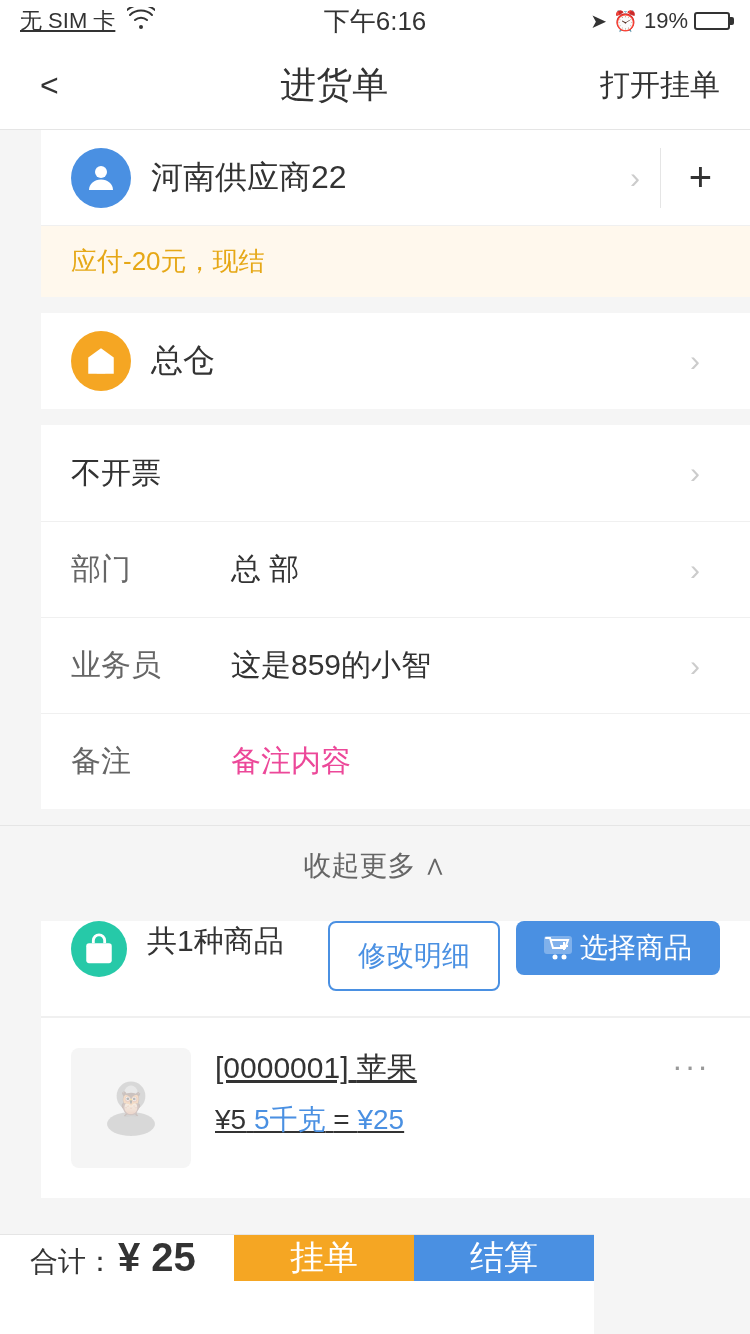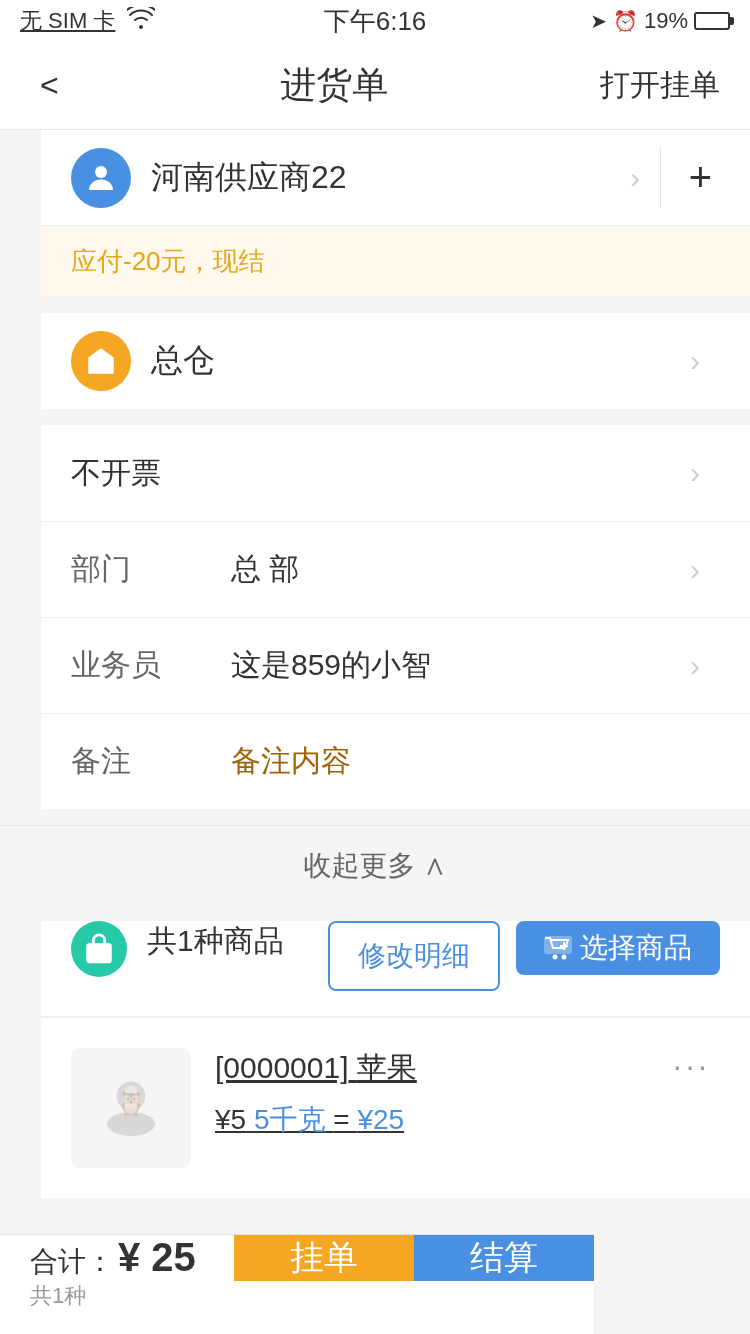--- a/index.html
+++ b/index.html
@@ -217,21 +217,21 @@
       width: 160px;
       flex-shrink: 0;
     }
     .form-value {
       flex: 1;
       font-size: 30px;
       color: #333;
     }
     .form-placeholder {
       font-size: 30px;
-      color: #a16207;
+      color: #ec4899;
     }
 
     
     .collapse-more {
       background: #f5f5f5;
       height: 80px;
       display: flex;
       align-items: center;
       justify-content: center;
       font-size: 28px;
@@ -528,17 +528,16 @@
 
   <div style="height: 120px;"></div>
 </div>
 
 <div class="bottom-bar">
   <div class="total-section">
     <div style="display:flex;align-items:baseline;gap:4px;">
       <span style="font-size:28px;color:#333;">合计：</span>
       <span style="font-size:40px;font-weight:600;color:#333;">¥ 25</span>
     </div>
-    <span style="font-size:22px;color:#999;">共1种</span>
   </div>
   <div class="btn-hang">挂单</div>
   <div class="btn-settle">结算</div>
 </div>
 
 </body></html>

